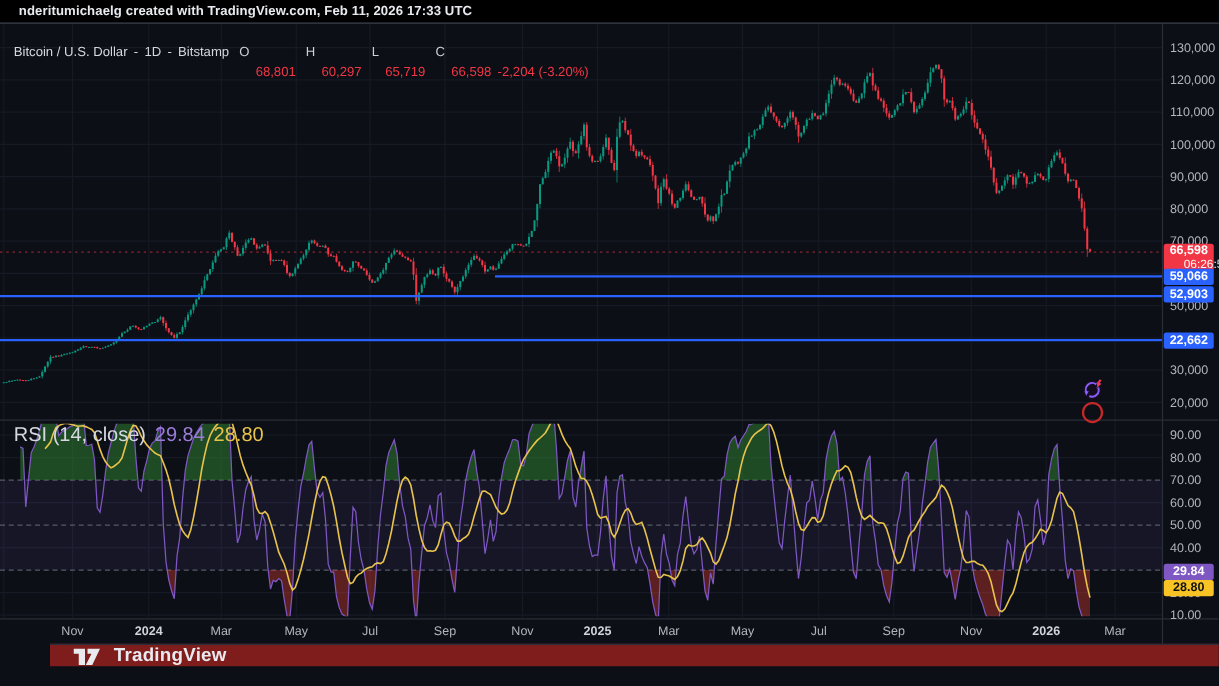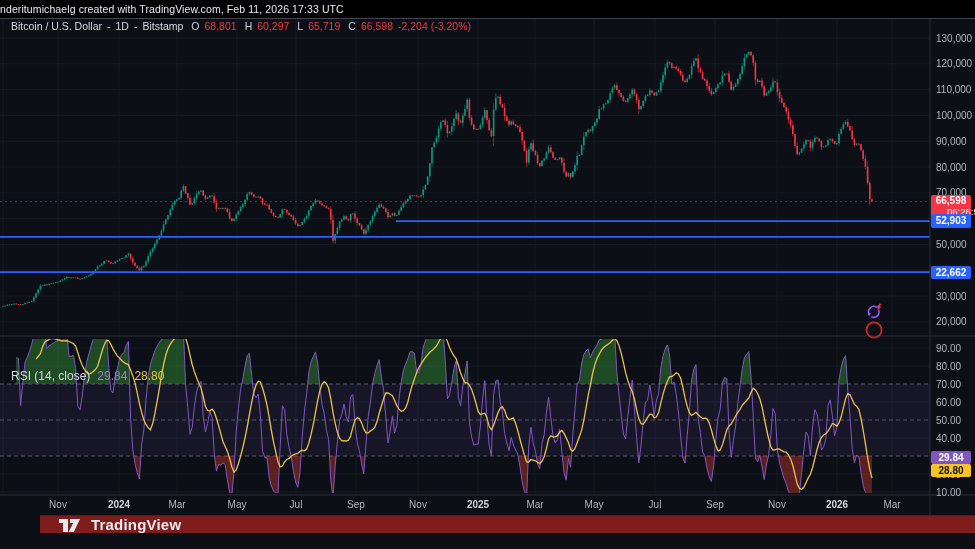--- a/index.html
+++ b/index.html
@@ -3,28 +3,28 @@
 <meta charset="utf-8">
 <style>
   * { margin:0; padding:0; box-sizing:border-box; }
   html,body { width:975px; height:549px; background:#0c0f16; overflow:hidden;
               font-family:"Liberation Sans","DejaVu Sans",sans-serif; }
   #stage { position:relative; width:975px; height:549px; background:#0c0f16; }
   #chart-svg { position:absolute; left:0; top:0; z-index:1; }
 
   .topbar { position:absolute; left:0; top:0; width:975px; height:19px; background:#000;
             border-bottom:1px solid #3f4452; z-index:5; display:flex; align-items:center; }
-  .topbar span { color:#e8eaef; font-size:10.5px; font-weight:normal; letter-spacing:.1px;text-align:center; }
+  .topbar span { color:#e8eaef; font-size:10.5px; font-weight:bold; padding-left:15px; letter-spacing:.1px;text-align:center; }
 
   .legend { position:absolute; left:11px; top:20px; z-index:3; font-size:10.5px; color:#d5d8e0;
             display:flex; gap:5px; align-items:center; white-space:nowrap;justify-content:flex-end; }
-  .legend .red { color:#f23645; }
+  .legend .red { color:#f23645;margin-top:32px; }
   .legend .lbl { color:#cdd0d8; margin-left:3px; }
-  .rsi-legend { position:absolute; left:11px; top:340px; z-index:3; font-size:12px; color:#d5d8e0;
-                display:flex; gap:7px; white-space:nowrap;margin-top:29px; }
+  .rsi-legend { position:absolute; left:11px; top:340px; z-index:3; font-size:16px; color:#d5d8e0;
+                display:flex; gap:7px; white-space:nowrap; }
   .rsi-legend .purple { color:#9b7dd6; }
   .rsi-legend .yellow { color:#e8c34c; }
 
   .badge { position:absolute; left:931px; width:40px; z-index:4; color:#fff; font-size:10px;
            font-weight:600; text-align:center; border-radius:2px; line-height:13px; height:13px; }
   .badge.blue   { background:#2962ff; }
   .badge.purple { background:#7e57c2; }
   .badge.yellow { background:#f7c325; color:#111; }
   .badge.price  { background:#f23645; height:22px; line-height:11px; font-size:10px; }
   .badge.price .cd { font-weight:400; font-size:9.5px;margin-left:16px; }
@@ -992,21 +992,21 @@
     <span>RSI (14, close)</span>
     <span class="purple">29.84</span>
     <span class="yellow">28.80</span>
   </div>
 
   <div class="badge price" style="top:195px;">
     <div>66,598</div>
     <div class="cd">06:26:56</div>
   </div>
   <div class="badge blue" style="top:214.5px;text-align:center;">59,066</div>
-  <div class="badge blue" style="top:214px;">52,903</div>
+  <div class="badge blue" style="top:229px;">52,903</div>
   <div class="badge blue" style="top:265.5px;">22,662</div>
   <div class="badge purple" style="top:450.5px;">29.84</div>
   <div class="badge yellow" style="top:463.5px;">28.80</div>
 
   <div class="footer">
     <svg width="26" height="24" viewBox="0 0 26 24">
       <path d="M2 6 H11 V19 H6 V10 H2 Z" fill="#e8eaf0"></path>
       <path d="M13 6 H23 L16.8 19 H11.6 L16.2 10 H13 Z" fill="#e8eaf0"></path>
     </svg>
     <span class="brand">TradingView</span>

